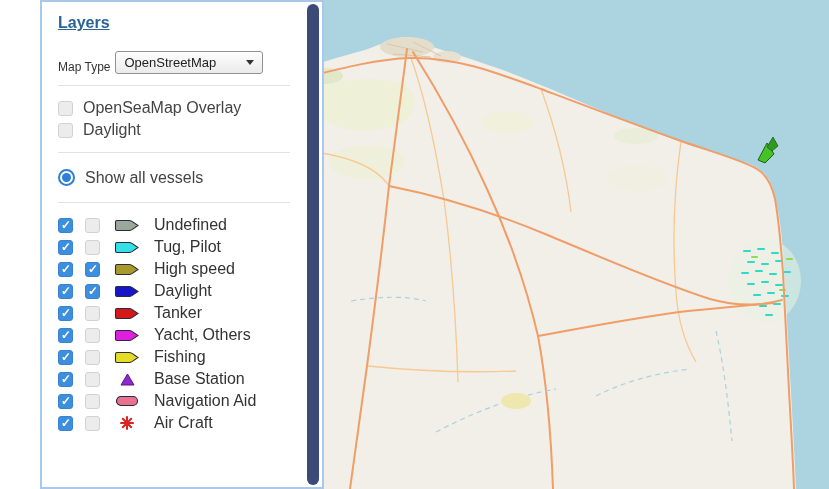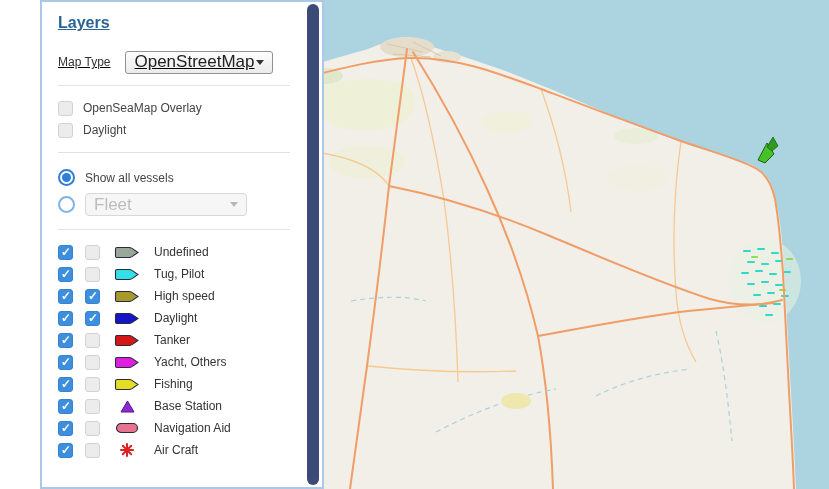--- a/index.html
+++ b/index.html
@@ -10,37 +10,37 @@
   
   .sidebar {
     position: absolute; left: 0; top: 0; width: 284px; height: 489px;
     background: #fff; border: 2px solid #a9c8ea; border-radius: 0; z-index: 2; margin-left: 40px;
   }
   .panel-inner { padding: 12px 14px 0 16px; width: 262px; }
   .panel-title {
     display: inline-block; font-size: 16px; font-weight: bold;
     color: #2a6496; text-decoration: underline; margin-bottom: 18px; cursor: pointer;
   }
-  .maptype-row { display: flex; align-items: center; gap: 15px; height: 24px; margin-bottom: 4px; text-decoration: underline; }
+  .maptype-row { display: flex; align-items: flex-end; gap: 5px; height: 24px; margin-bottom: 4px; }
   .field-label { font-size: 12px; color: #333; }
   .fake-select {
     display: inline-flex; align-items: center; justify-content: space-between;
     border: 1px solid #919191; background: linear-gradient(#fdfdfd, #ebebeb);
-    border-radius: 3px; height: 23px; padding: 0 8px; font-size: 17px; color: #222; cursor: pointer;
+    border-radius: 3px; height: 23px; padding: 0 8px; font-size: 13px; color: #222; cursor: pointer;
   }
   .maptype-select { width: 148px; }
   .fleet-select { width: 162px; border-color: #d8d8d8; background: #f6f6f6; color: #bdbdbd; border-radius: 4px; }
   .chev { width: 0; height: 0; border-left: 4px solid transparent; border-right: 4px solid transparent; border-top: 5px solid #333; }
   .fleet-select .chev { border-top-color: #b8b8b8; }
   .divider { border-top: 1px solid #e2e2e2; margin: 11px 0; }
 
   .check-row, .radio-row, .vessel-row { display: flex; align-items: center; }
   .check-row { height: 22px; gap: 10px; }
   .radio-row { height: 27px; gap: 10px; }
-  .row-label { font-size: 12px; color: #444; }
+  .row-label { font-size: 16px; color: #444; }
 
   .cb {
     width: 15px; height: 15px; border-radius: 3px; flex: 0 0 auto;
     background: #ececec; border: 1px solid #d2d2d2; position: relative; cursor: pointer;
   }
   .cb.checked { background: #3d8edd; border-color: #3583d1; }
   .cb.checked::after {
     content: "\2713"; position: absolute; left: 2px; top: -1px;
     color: #fff; font-size: 12px; font-weight: bold; line-height: 15px;
   }
@@ -91,27 +91,20 @@
       <div class="check-row">
         <span class="cb" id="cb-daylight"></span>
         <span class="row-label">Daylight</span>
       </div>
 
       <div class="divider"></div>
 
       <div class="radio-row">
         <span class="radio selected" id="radio-show-all"></span>
         <span class="row-label">Show all vessels</span>
-      </div>
-      <div class="radio-row">
-        <span class="radio" id="radio-fleet"></span>
-        <div class="fake-select fleet-select">
-          <span class="sel-text">Fleet</span>
-          <span class="chev"></span>
-        </div>
       </div>
 
       <div class="divider"></div>
 
       <div id="vessel-list">
   <div class="vessel-row">
     <span class="cb cb-show checked"></span>
     <span class="cb cb-track"></span>
     <span class="vessel-icon">
               <svg width="26" height="13" viewBox="0 0 26 13">

